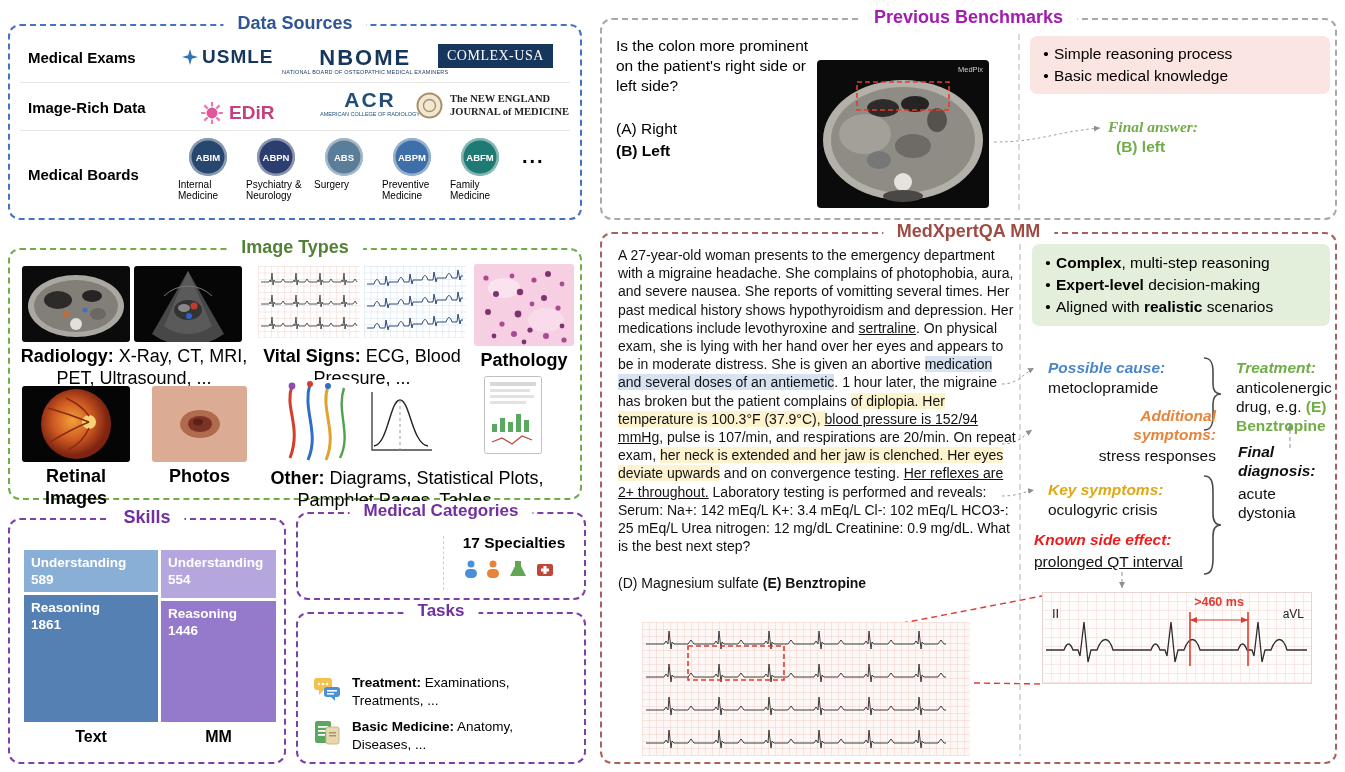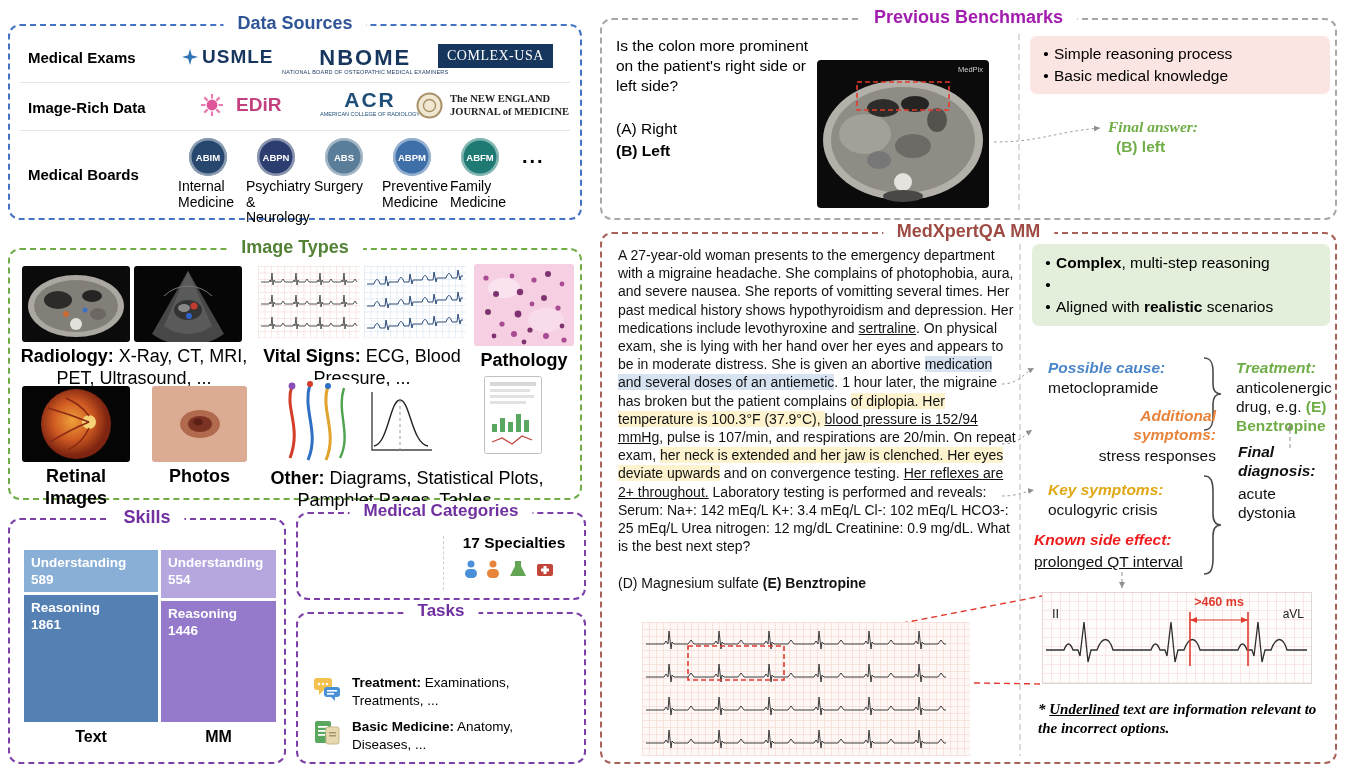--- a/index.html
+++ b/index.html
@@ -15,21 +15,21 @@
   .cap { font-size:18px; line-height:1.22; text-align:center; }
   .blt { display:flex; font-size:15.5px; line-height:22px; }
   .blt .dot { width:16px; flex:none; text-align:center; }
   .dsrow { position:absolute; left:10px; right:10px; }
   .dslab { position:absolute; left:8px; top:50%; transform:translateY(-50%); font-weight:bold; font-size:15px; white-space:nowrap; }
   .sep { border-top:1px solid #e6e6e6; }
   .badge { width:60px; text-align:left; flex:none; }
   .bcirc { width:38px; height:38px; border-radius:50%; margin:0 auto; display:flex; align-items:center;
            justify-content:center; color:#fff; font-weight:bold; font-size:9.5px;
            box-shadow: inset 0 0 0 2.5px rgba(255,255,255,0.45); }
-  .blab { font-size:14px; line-height:1.12; margin-top:3px; }
+  .blab { font-size:10px; line-height:1.12; margin-top:3px; }
   .tm { position:absolute; color:#fff; font-weight:bold; font-size:13.5px; line-height:1.25; padding:5px 7px; }
   .anl { font-style:italic; font-weight:bold; font-size:15.5px; line-height:19px; white-space:nowrap; }
   .anl.wrap { white-space:normal; }
   .anv { font-size:15.5px; line-height:19px; color:#111; }
   .qtext { font-size:14px; line-height:18.2px; color:#111; }
 </style>
 </head>
 <body>
 
 <div class="stage">
@@ -47,21 +47,21 @@
       </div>
       <div class="abs" style="left:262px;top:14px;text-align:center;">
         <div style="font-size:22px;font-weight:bold;color:#17365d;letter-spacing:2px;line-height:1.05;">NBOME</div>
         <div style="font-size:5.5px;color:#17365d;letter-spacing:0.2px;">NATIONAL BOARD OF OSTEOPATHIC MEDICAL EXAMINERS</div>
       </div>
       <div class="abs serif" style="left:418px;top:12px;background:#17365d;color:#fff;font-size:14px;padding:4px 9px;letter-spacing:0.5px;">COMLEX-USA</div>
     </div>
 
     <div class="dsrow sep" style="top:56px;height:48px;">
       <div class="dslab">Image-Rich Data</div>
-      <div class="abs" style="left:180px;top:10px;display:flex;align-items:center;gap:12px;">
+      <div class="abs" style="left:180px;top:18px;display:flex;align-items:center;gap:5px;">
         <svg width="24" height="24" viewBox="0 0 22 22">
           <path d="M11,1 V5 M11,17 V21 M1,11 H5 M17,11 H21 M4,4 L7,7 M15,15 L18,18 M18,4 L15,7 M7,15 L4,18" stroke="#e87ab2" stroke-width="2"></path>
           <circle cx="11" cy="11" r="5" fill="#e0569a"></circle>
         </svg>
         <span style="font-size:19px;font-weight:bold;color:#c2417f;">EDiR</span>
       </div>
       <div class="abs" style="left:300px;top:6px;text-align:center;">
         <div style="font-size:21px;font-weight:bold;color:#1f4e79;letter-spacing:2px;line-height:1.05;">ACR</div>
         <div style="font-size:5.5px;color:#1f4e79;">AMERICAN COLLEGE OF RADIOLOGY</div>
       </div>
@@ -402,20 +402,21 @@
       <span>(D) Magnesium sulfate </span><span class="b">(E) Benztropine</span>
     </div>
 
     <div class="abs" style="left:430px;top:10px;width:298px;padding:8px;background:#e3efda;border-radius:7px;">
       <div class="blt">
           <span class="dot">•</span>
           <span><span></span><span class="b">Complex</span><span>, multi-step reasoning</span></span>
         </div>
       <div class="blt">
           <span class="dot">•</span>
+          <span><span></span><span class="b">Expert-level</span><span> decision-making</span></span>
         </div>
       <div class="blt">
           <span class="dot">•</span>
           <span><span>Aligned with </span><span class="b">realistic</span><span> scenarios</span></span>
         </div>
     </div>
 
     <div class="abs anl" style="left:446px;top:124px;color:#4a86c8;">Possible cause:</div>
     <div class="abs anv" style="left:446px;top:144px;">metoclopramide</div>
 
@@ -463,18 +464,15 @@
       <text x="10" y="26" font-size="13" fill="#222">II</text>
       <text x="262" y="26" text-anchor="end" font-size="12" fill="#222">aVL</text>
       <line x1="148" y1="20" x2="148" y2="74" stroke="#e03a2f" stroke-width="1.6"></line>
       <line x1="206" y1="20" x2="206" y2="74" stroke="#e03a2f" stroke-width="1.6"></line>
       <line x1="148" y1="28" x2="206" y2="28" stroke="#e03a2f" stroke-width="1.2"></line>
       <path d="M148,28 l7,-3 v6 z" fill="#e03a2f"></path>
         <path d="M206,28 l-7,-3 v6 z" fill="#e03a2f"></path>
       <text x="177" y="14" text-anchor="middle" font-size="12.5" font-weight="bold" fill="#e03a2f">&gt;460 ms</text>
     </svg>
 
-    <div class="abs b i" style="left:436px;top:466px;width:292px;font-size:15px;line-height:19px;">
-      <span>* </span><span class="u">Underlined</span><span> text are information relevant to the incorrect options.</span>
-    </div>
   </section>
 
 </div>
 
 </body></html>

